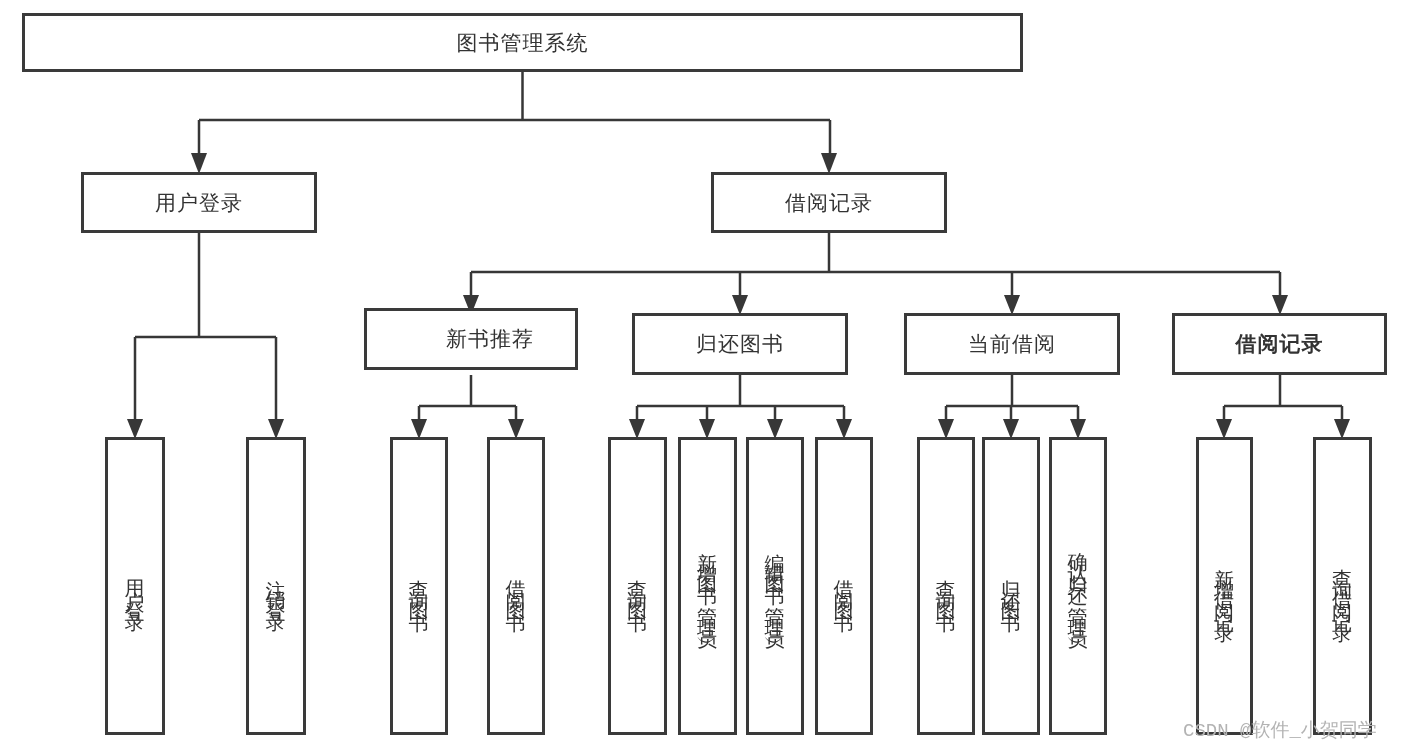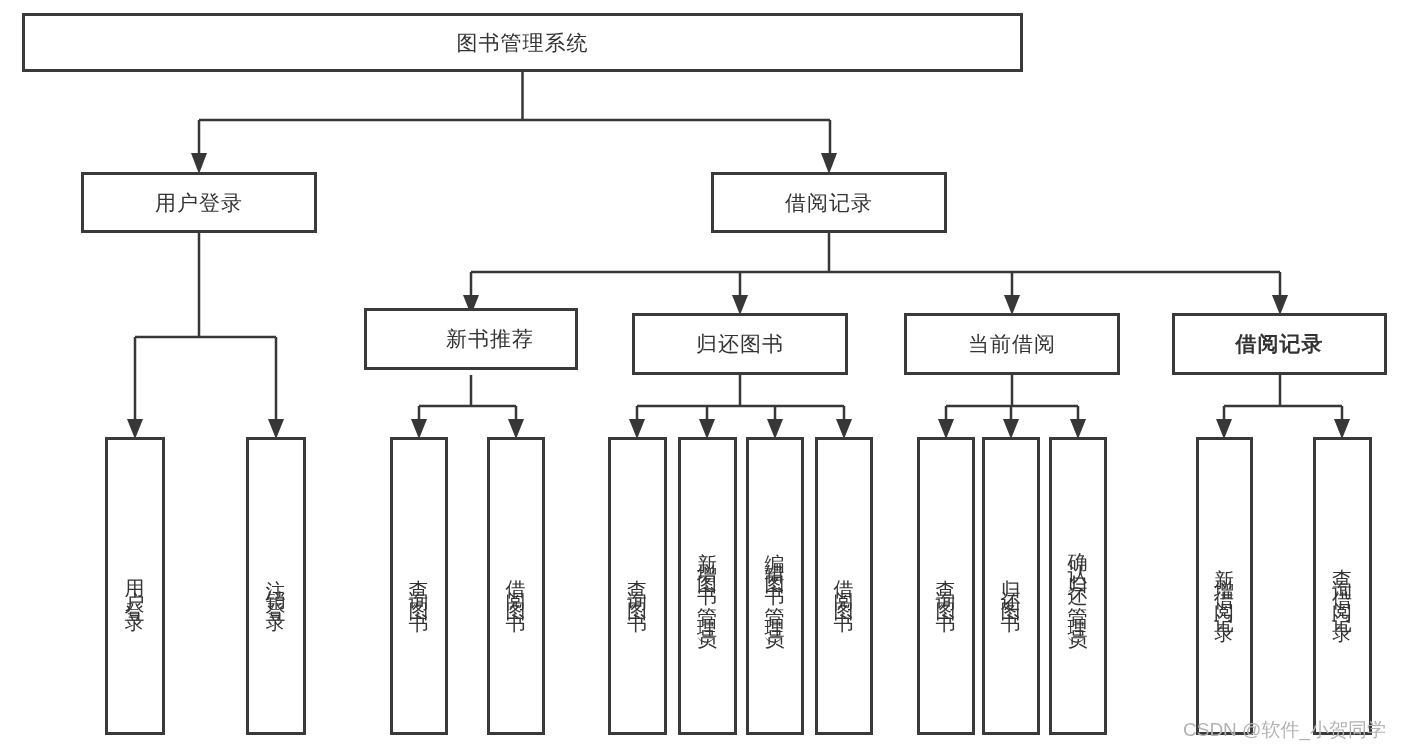--- a/index.html
+++ b/index.html
@@ -47,20 +47,21 @@
   }
 
   .watermark {
     position: absolute;
     left: 1183px;
     top: 717px;
     font-size: 19px;
     color: #b3b3b3;
     white-space: nowrap;
     z-index: 5;
+    font-family: Liberation Mono, monospace;
   }
 </style>
 </head>
 <body>
 
 <div class="canvas">
 
   <svg class="connectors" viewBox="0 0 1405 747" xmlns="http://www.w3.org/2000/svg">
     <g stroke="#373737" stroke-width="2.5" fill="none">
 

